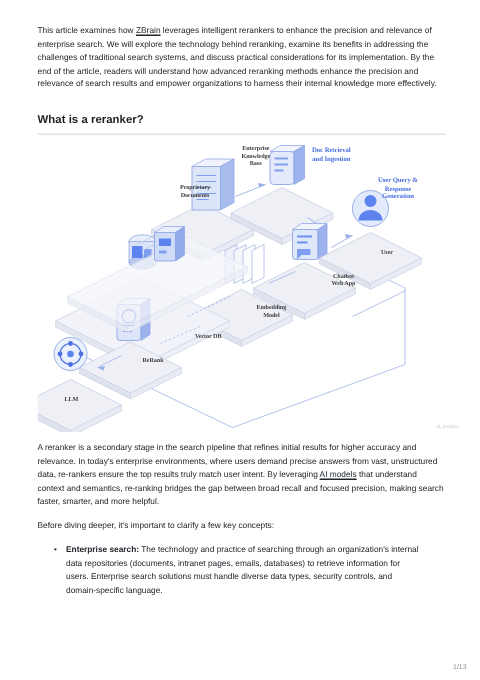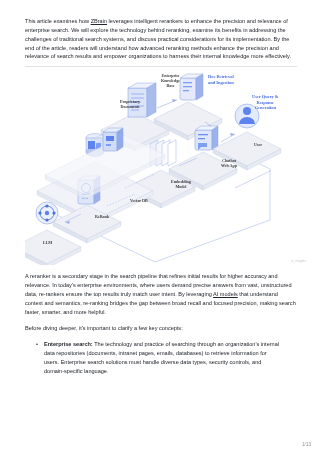--- a/index.html
+++ b/index.html
@@ -122,20 +122,21 @@
     font-family: "Liberation Sans", sans-serif;
   }
 </style>
 </head>
 <body>
 
 <div class="page">
 
   <p class="intro-para"><span>This article examines how </span><a class="inline-link" href="#">ZBrain</a><span> leverages intelligent rerankers to enhance the precision and relevance of enterprise search. We will explore the technology behind reranking, examine its benefits in addressing the challenges of traditional search systems, and discuss practical considerations for its implementation. By the end of the article, readers will understand how advanced reranking methods enhance the precision and relevance of search results and empower organizations to harness their internal knowledge more effectively.</span></p>
 
+  <h2 class="section-heading">What is a reranker?</h2>
   <hr class="rule">
 
   <div class="diagram">
     <svg width="285" height="195" viewBox="0 0 285 195" xmlns="http://www.w3.org/2000/svg">
       <defs>
         <g id="plat">
           <polygon points="0,0 34,17 0,34 -34,17" fill="#eef0f6" stroke="#c6cee4" stroke-width="0.5"></polygon>
           <polygon points="-34,17 0,34 0,38 -34,21" fill="#dfe3ee" stroke="#c6cee4" stroke-width="0.4"></polygon>
           <polygon points="34,17 0,34 0,38 34,21" fill="#e8ebf3" stroke="#c6cee4" stroke-width="0.4"></polygon>
         </g>

